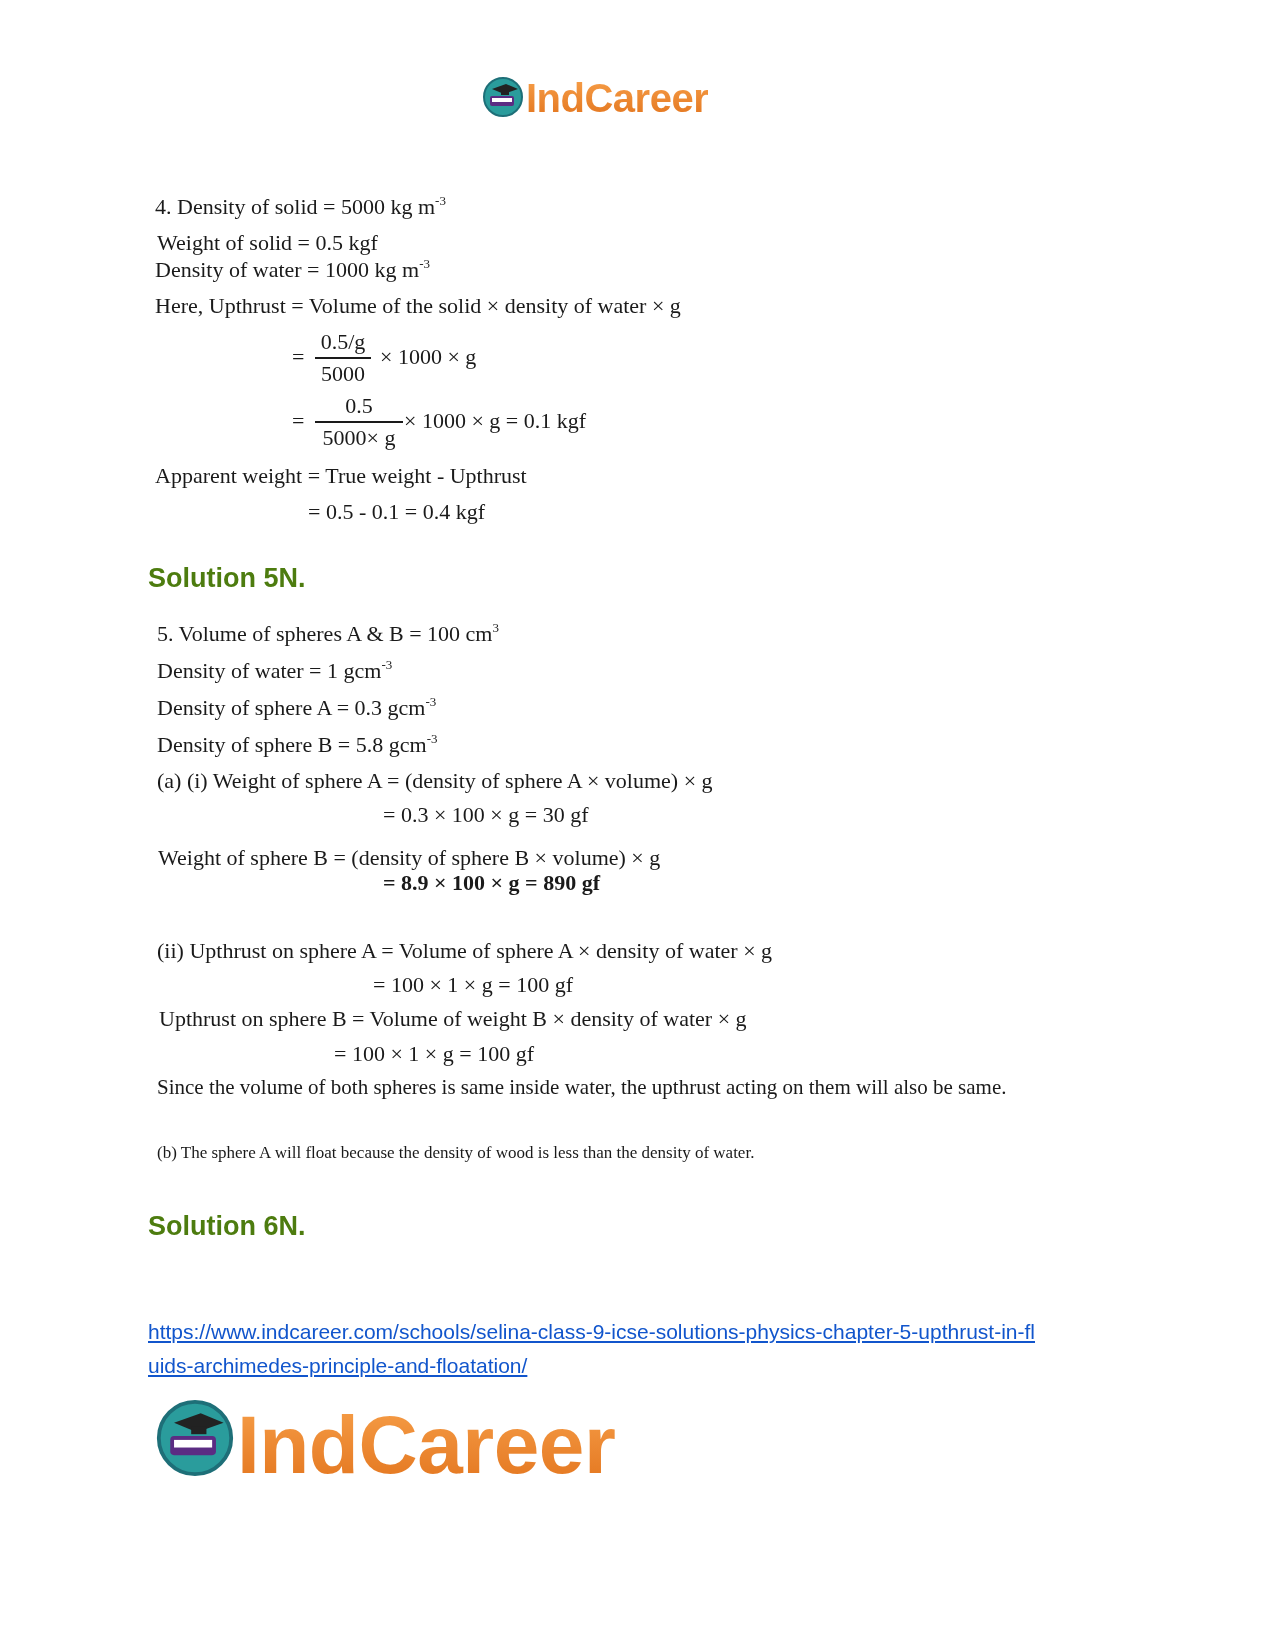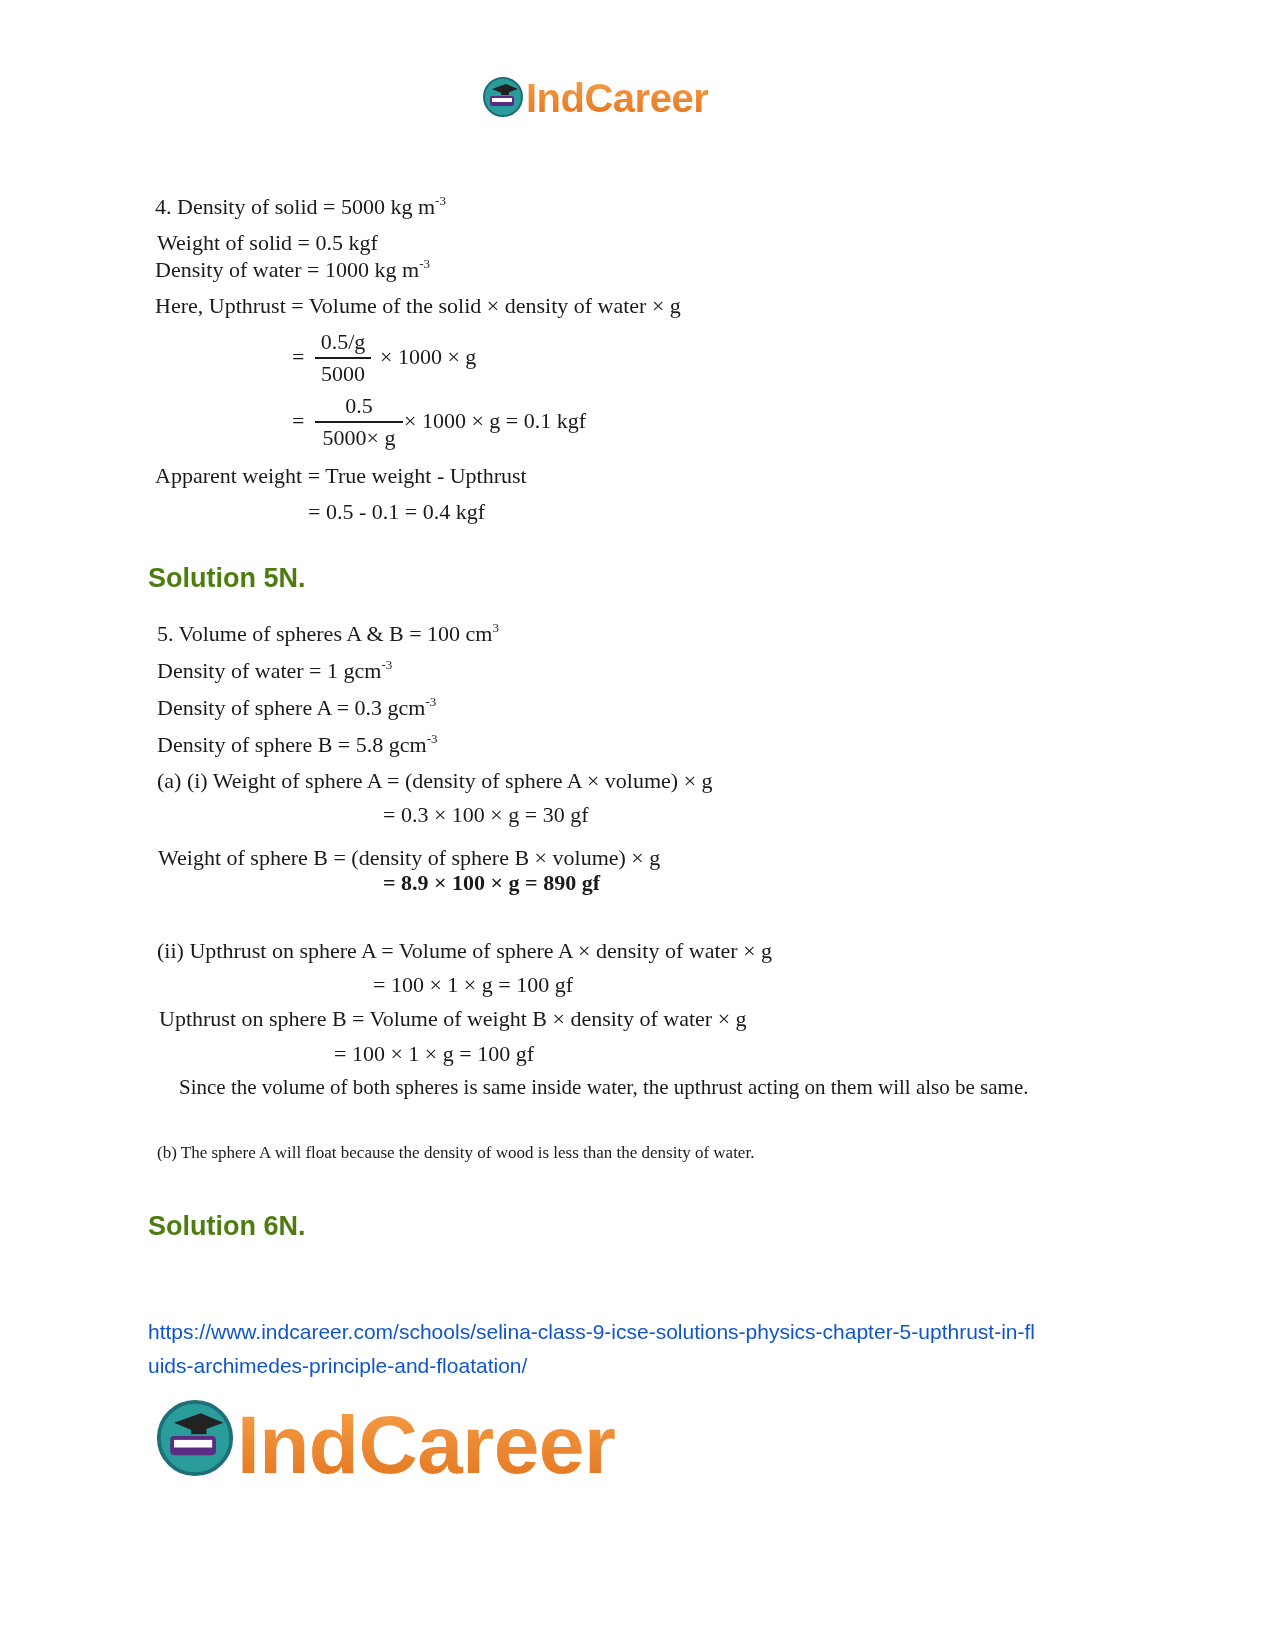--- a/index.html
+++ b/index.html
@@ -9,21 +9,21 @@
   .line { position:absolute; white-space:nowrap; }
   sup { font-size:13px; vertical-align: 9px; line-height:0; }
   .heading { position:absolute; left:148px; font-size:27px; font-weight:bold; color:#4d7c0f; }
   .logo { position:absolute; display:flex; align-items:flex-start; }
   .logo-text { font-family:"Liberation Sans","DejaVu Sans",sans-serif; font-weight:bold; color:#e8812a; letter-spacing:-0.5px;
      background: linear-gradient(#f7a04a, #e2731c); -webkit-background-clip:text; background-clip:text; -webkit-text-fill-color:transparent; }
   .frac { position:absolute; text-align:center; }
   .frac .num { display:block; }
   .frac .bar { display:block; height:1.5px; background:#1a1a1a; margin:2px 0; }
   .frac .den { display:block; }
-  .link { position:absolute; left:148px; font-size:21px; color:#1155cc; white-space:nowrap; }
+  .link { position:absolute; left:148px; font-size:21px; color:#1155cc; text-decoration:underline; white-space:nowrap; }
 </style>
 </head>
 <body>
 
 <div class="logo" style="left:482px; top:76px;">
   <svg width="42" height="42" viewBox="0 0 42 42">
     <circle cx="21" cy="21" r="19" fill="#2a9c9c"></circle>
     <circle cx="21" cy="21" r="19" fill="none" stroke="#1e6f78" stroke-width="2"></circle>
     <rect x="8" y="20" width="24" height="10" rx="2" fill="#5b2c83"></rect>
     <rect x="10" y="22" width="20" height="4" fill="#ffffff"></rect>
@@ -80,21 +80,21 @@
   </div>
   <div class="line" style="left:157px; top:768px;">(a) (i) Weight of sphere A = (density of sphere A × volume) × g</div>
   <div class="line" style="left:383px; top:802px;">= 0.3 × 100 × g = 30 gf</div>
   <div class="line" style="left:158px; top:836px;margin-top:9px;">Weight of sphere B = (density of sphere B × volume) × g</div>
   <div class="line" style="left:383px; top:870px;font-weight:bold;">= 8.9 × 100 × g = 890 gf</div>
 
   <div class="line" style="left:157px; top:938px;">(ii) Upthrust on sphere A = Volume of sphere A × density of water × g</div>
   <div class="line" style="left:373px; top:972px;">= 100 × 1 × g = 100 gf</div>
   <div class="line" style="left:159px; top:1006px;">Upthrust on sphere B = Volume of weight B × density of water × g</div>
   <div class="line" style="left:334px; top:1041px;">= 100 × 1 × g = 100 gf</div>
-  <div class="line" style="left:157px; top:1075px; font-size:21px;margin-left:22px;">Since the volume of both spheres is same inside water, the upthrust acting on them will also be same.</div>
+  <div class="line" style="left:157px; top:1075px; font-size:21px;">Since the volume of both spheres is same inside water, the upthrust acting on them will also be same.</div>
   <div class="line" style="left:157px; top:1143px; font-size:17px;">(b) The sphere A will float because the density of wood is less than the density of water.</div>
 </div>
 
 <div class="heading sans" style="top:1211px;">Solution 6N.</div>
 
 <a class="link sans" style="top:1320px;">https://www.indcareer.com/schools/selina-class-9-icse-solutions-physics-chapter-5-upthrust-in-fl</a>
 <a class="link sans" style="top:1354px;">uids-archimedes-principle-and-floatation/</a>
 
 <div class="logo" style="left:155px; top:1398px;">
   <svg width="80" height="80" viewBox="0 0 42 42">

